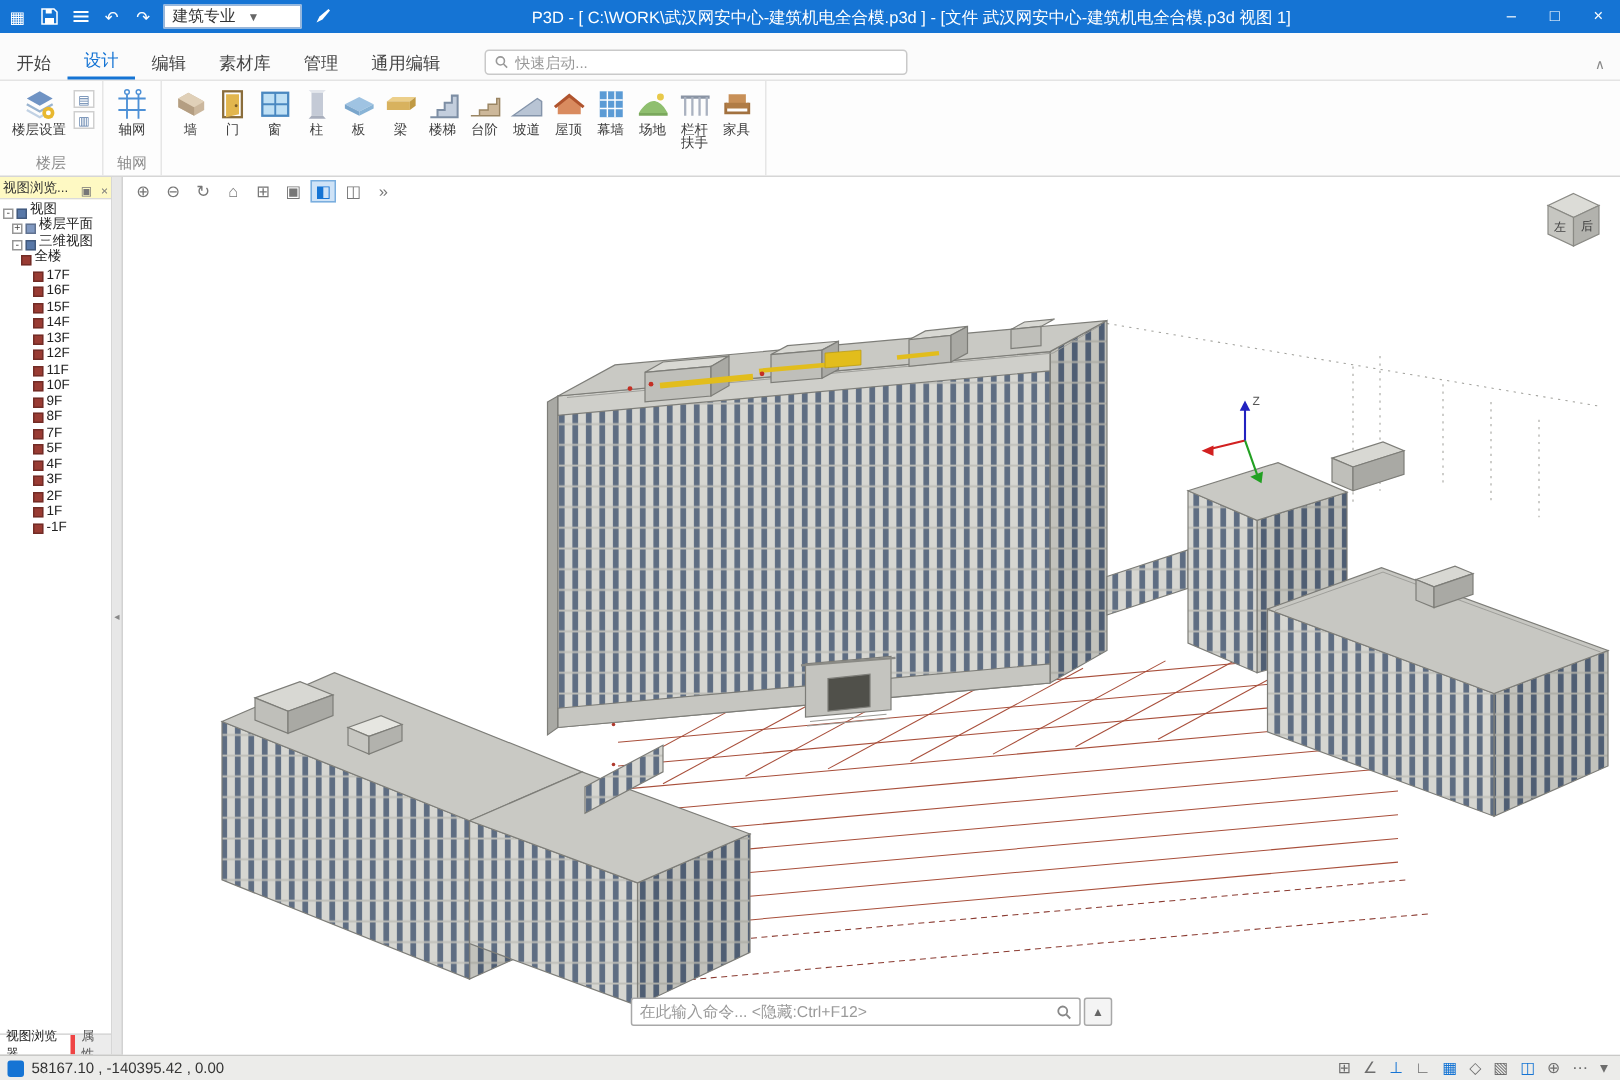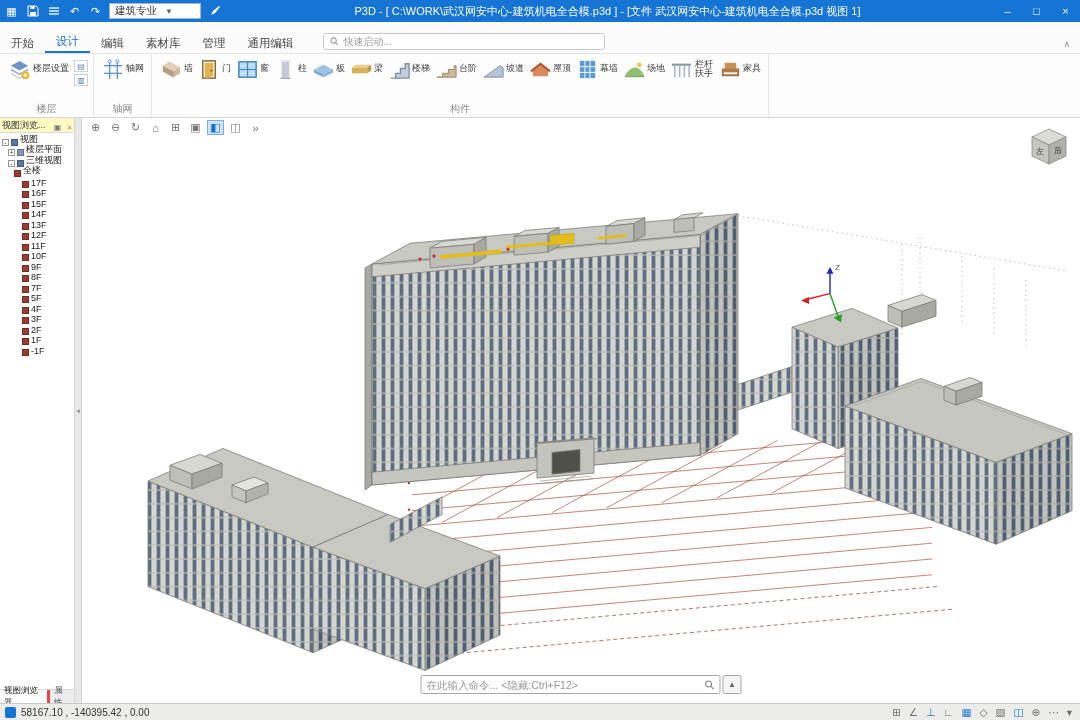--- a/index.html
+++ b/index.html
@@ -24,21 +24,21 @@
   .rtab.active{color:#1574d4;font-weight:normal;border-bottom:2px solid #1574d4}
   .qsearch{margin-left:18px;margin-bottom:3px;width:282px;height:17px;background:#fff;border:1px solid #c9c9c9;border-radius:3px;display:flex;align-items:center;gap:5px;padding:0 6px}
   .qsearch svg{width:9px;height:9px;flex:0 0 auto}
   .qsearch span{font-size:10px;color:#999}
   .ribbon-collapse{margin-left:auto;margin-right:10px;margin-bottom:4px;font-size:9px;color:#888}
 
   
   .ribbon{height:64px;background:#fdfdfd;border-bottom:1px solid #d6d6d6;display:flex;flex:0 0 auto}
   .rgroup{position:relative;display:flex;align-items:flex-start;padding:3px 5px 12px;border-right:1px solid #e6e6e6}
   .gname{position:absolute;bottom:0;left:0;right:0;text-align:center;font-size:10px;color:#8d8d8d;padding-bottom:1px}
-  .tool{min-width:27px;padding:0 2px;display:flex;flex-direction:row;align-items:center;gap:1px}
+  .tool{min-width:27px;padding:0 2px;display:flex;flex-direction:column;align-items:center;gap:1px}
   .tool .ticon{width:24px;height:24px;display:flex;align-items:center;justify-content:center}
   .tool .ticon svg{width:23px;height:23px}
   .tool .tlabel{font-size:9px;color:#3c3c3c;text-align:center;line-height:1.05}
   .tool.wide .tlabel{width:38px}
   .tool.rail .tlabel{width:20px}
   .minicol{display:flex;flex-direction:column;gap:2px;margin:3px 0 0 2px}
   .minibtn{width:14px;height:12px;border:1px solid #cfcfcf;background:#fff;display:flex;align-items:center;justify-content:center;font-size:8px;color:#5a7ca8}
 
   
   .main{flex:1;display:flex;min-height:0}
@@ -65,21 +65,21 @@
   .strip{width:7px;background:#e7e7e7;border-right:1px solid #d2d2d2;display:flex;align-items:center;justify-content:center}
   .strip span{font-size:7px;color:#888}
 
   
   .viewport{flex:1;position:relative;background:#fff;overflow:hidden}
   .view-toolbar{position:absolute;top:2px;left:5px;display:flex;gap:3px;z-index:5}
   .vt-btn{width:17px;height:15px;display:flex;align-items:center;justify-content:center;font-size:11px;color:#777;border:1px solid transparent}
   .vt-btn.active{background:#cfe3f7;border-color:#7aaede;color:#1574d4}
   .scene{position:absolute;inset:0;width:100%;height:100%}
   .viewcube{position:absolute;top:8px;right:8px;width:46px;height:44px;z-index:5}
-  .command-bar{position:absolute;left:50%;transform:translateX(-50%);bottom:9px;display:flex;gap:2px;z-index:6}
+  .command-bar{position:absolute;left:50%;transform:translateX(-50%);bottom:19px;display:flex;gap:2px;z-index:6}
   .cmd-box{width:300px;height:19px;background:#fff;border:1px solid #a8a8a8;border-radius:2px;display:flex;align-items:center;padding:0 5px}
   .cmd-box input{flex:1;border:none;outline:none;font-size:10.5px;color:#555;background:transparent;font-family:inherit}
   .cmd-box input::placeholder{color:#9a9a9a}
   .cmd-box svg{width:10px;height:10px;flex:0 0 auto}
   .cmd-up{width:19px;height:19px;border:1px solid #a8a8a8;border-radius:2px;background:#f4f4f4;display:flex;align-items:center;justify-content:center;font-size:8px;color:#666}
 
   
   .statusbar{height:17px;background:#ececea;border-top:1px solid #c9c9c7;display:flex;align-items:center;padding:0 5px;flex:0 0 auto}
   .sb-chip{width:11px;height:11px;background:#1574d4;border-radius:2px;margin-right:5px;flex:0 0 auto}
   .sb-coords{font-size:10px;color:#333;white-space:nowrap}
@@ -325,21 +325,20 @@
       <div class="tool">
         <span class="ticon">
           <svg viewBox="0 0 24 24">
               <path d="M6 12V5h12v7" fill="#c89058"></path>
               <path d="M4 11v7h16v-7" fill="none" stroke="#a2713f" stroke-width="2"></path>
               <path d="M4 11h16v4H4z" fill="#b07c46"></path>
             </svg>
         </span>
         <span class="tlabel">家具</span>
       </div>
-      <span class="gname">构件</span>
     </div>
   </div>
 
   <div class="main">
 
     <div class="left-panel">
       <div class="lp-header">
         <span class="lp-title">视图浏览...</span>
         <span class="lp-hic">▣</span>
         <span class="lp-hic">×</span>

